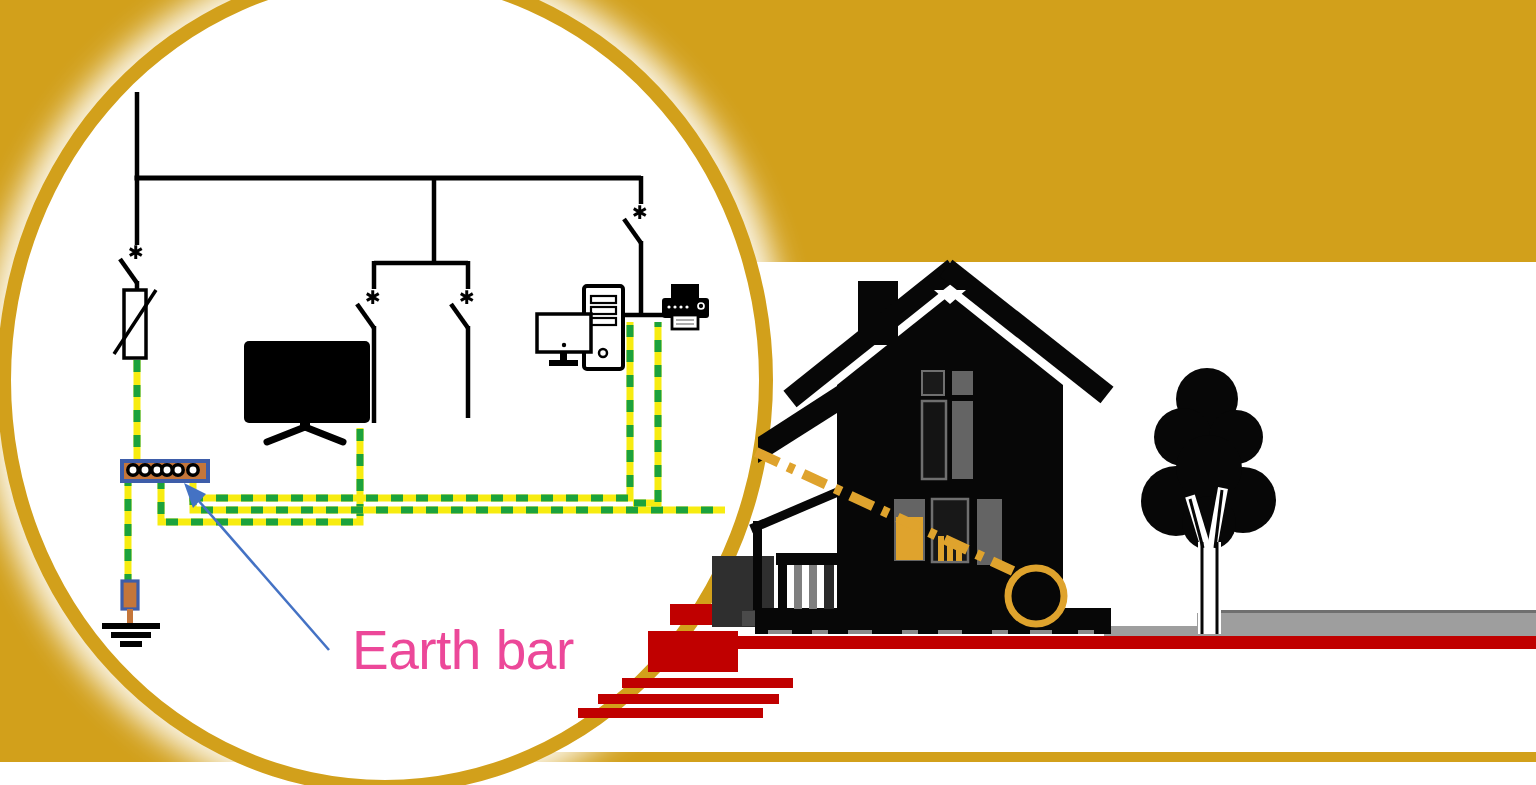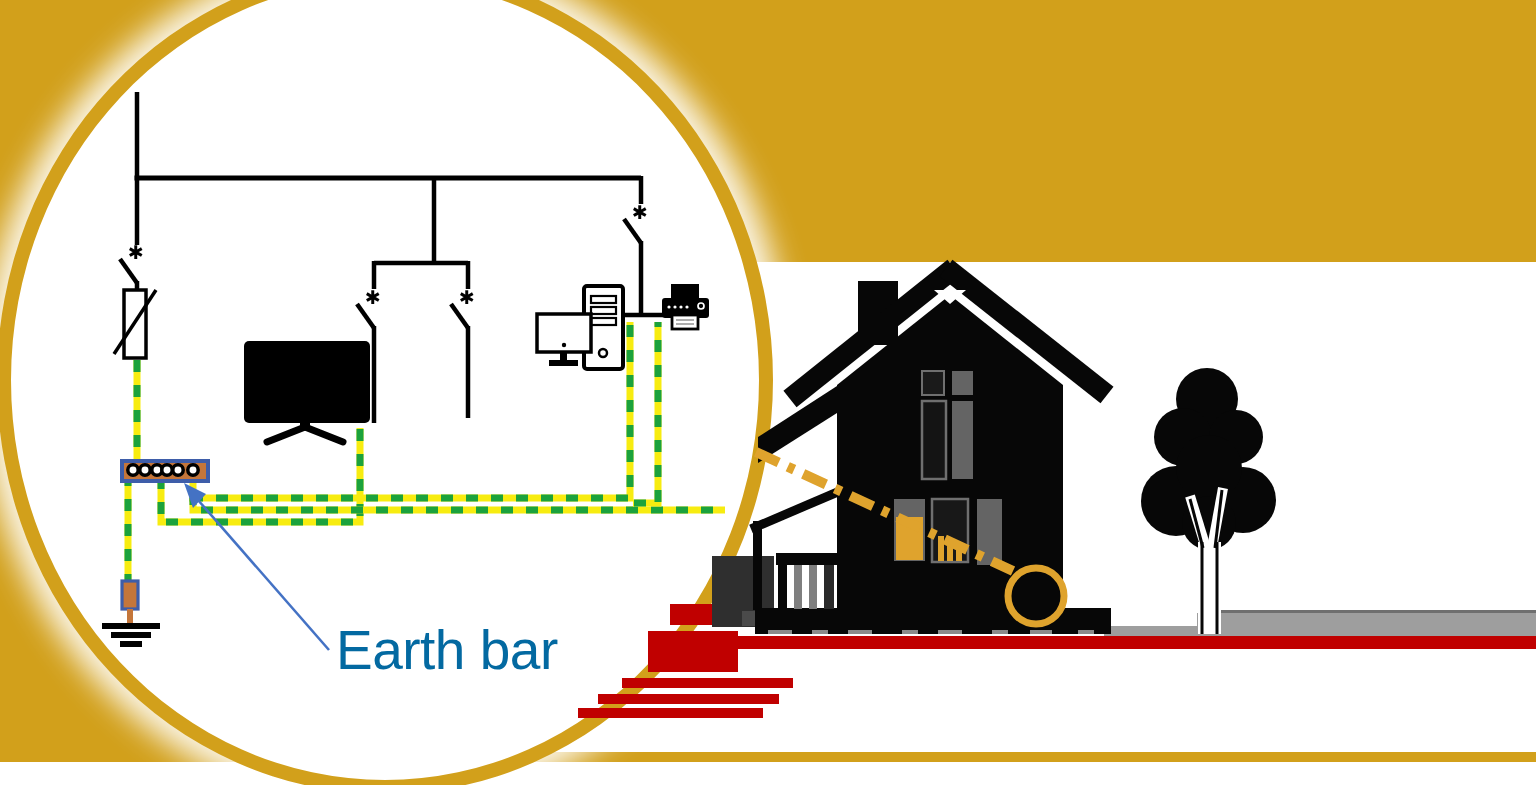--- a/index.html
+++ b/index.html
@@ -6,21 +6,21 @@
   #stage{position:relative;width:1536px;height:785px;overflow:hidden;background:#fff;
          font-family:"Liberation Sans",sans-serif;}
   .abs{position:absolute;}
   #gold-band{left:0;top:0;width:1536px;height:262px;}
   #gold-left{left:0;top:262px;width:322px;height:500px;}
   #gold-baseline{left:0;top:752px;width:1536px;height:10px;}
   #callout-circle{left:-3px;top:-34px;width:748px;height:800px;border-radius:50%;
     background:#fff;border:14px solid #D2A01B;
     box-shadow:0 0 30px 16px rgba(255,255,255,0.9);}
   #scene-svg{left:0;top:0;width:1536px;height:785px;}
-  #earthbar-label{left:336px;top:618px;font-size:55px;color:#0369a1;letter-spacing:-0.5px;
+  #earthbar-label{left:352px;top:618px;font-size:55px;color:#ec4899;letter-spacing:-0.5px;
     white-space:nowrap;}
 </style>
 </head>
 <body>
 
 <div id="stage">
 
   <div class="abs" id="gold-band" style="background: rgb(210, 160, 27);"></div>
   <div class="abs" id="gold-left" style="background: rgb(210, 160, 27);"></div>
   <div class="abs" id="gold-baseline" style="background: rgb(210, 160, 27);"></div>

